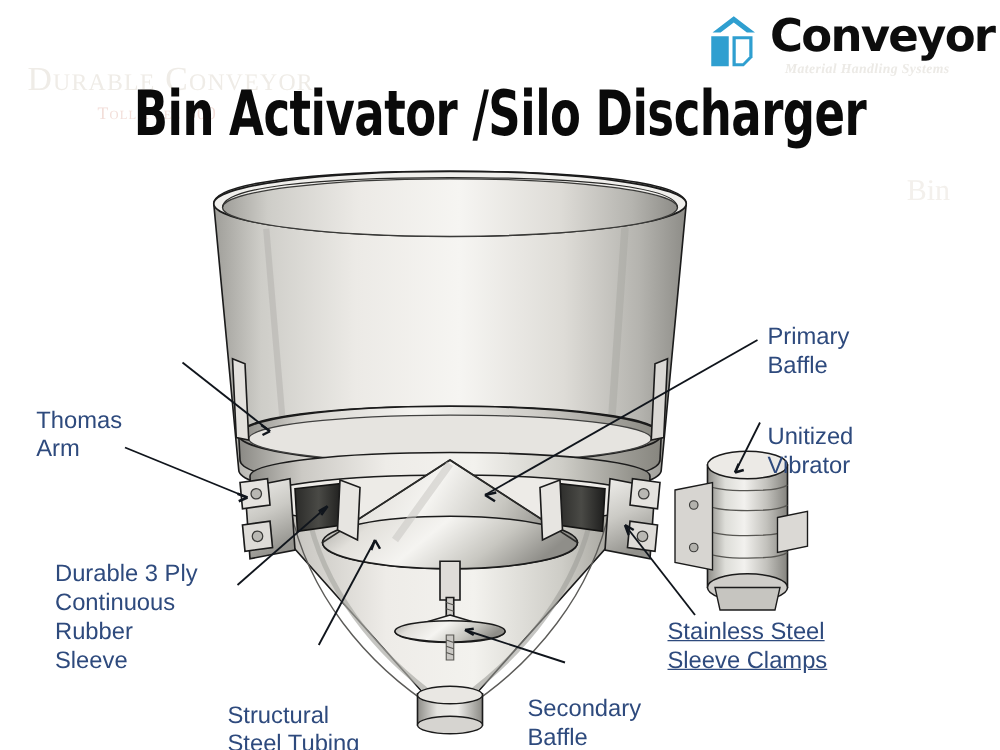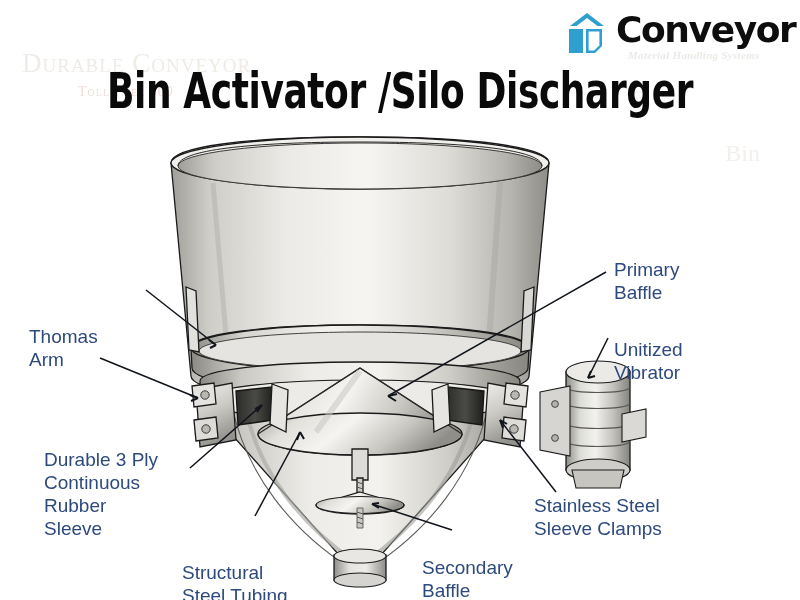--- a/index.html
+++ b/index.html
@@ -36,21 +36,21 @@
   
   .lbl{position:absolute;color:#2e4a7d;font-family:"Liberation Sans",sans-serif;
        font-size:19px;line-height:23px;white-space:pre-line;}
   .lbl-mount{left:34px;top:243px;}
   .lbl-hanger{left:29px;top:325px;}
   .lbl-rubber{left:44px;top:448px;}
   .lbl-struct{left:182px;top:533px;margin-top:28px;}
   .lbl-second{left:422px;top:556px;}
   .lbl-primary{left:614px;top:258px;}
   .lbl-unit{left:614px;top:318px;margin-top:20px;}
-  .lbl-clamps{left:534px;top:494px;}
+  .lbl-clamps{left:534px;top:494px;text-decoration:underline;}
 
   svg{display:block;}
   .ld{stroke:#10151c;stroke-width:1.5;fill:none;}
 </style>
 </head>
 <body>
 
 <div id="stage">
 
   <div class="wm wm-main">Durable Conveyor</div>

